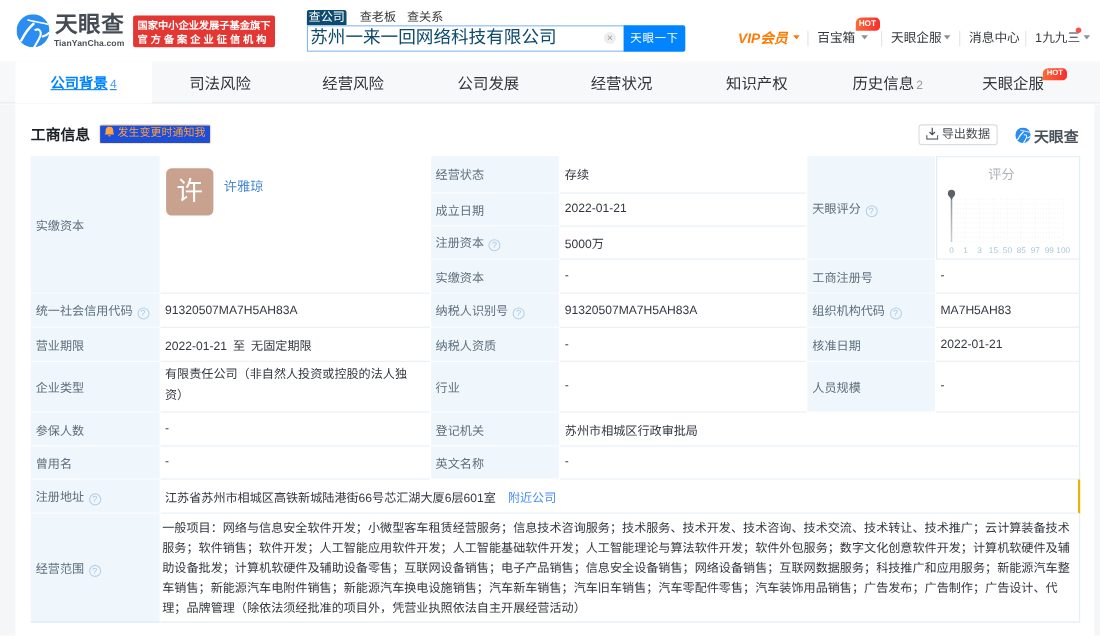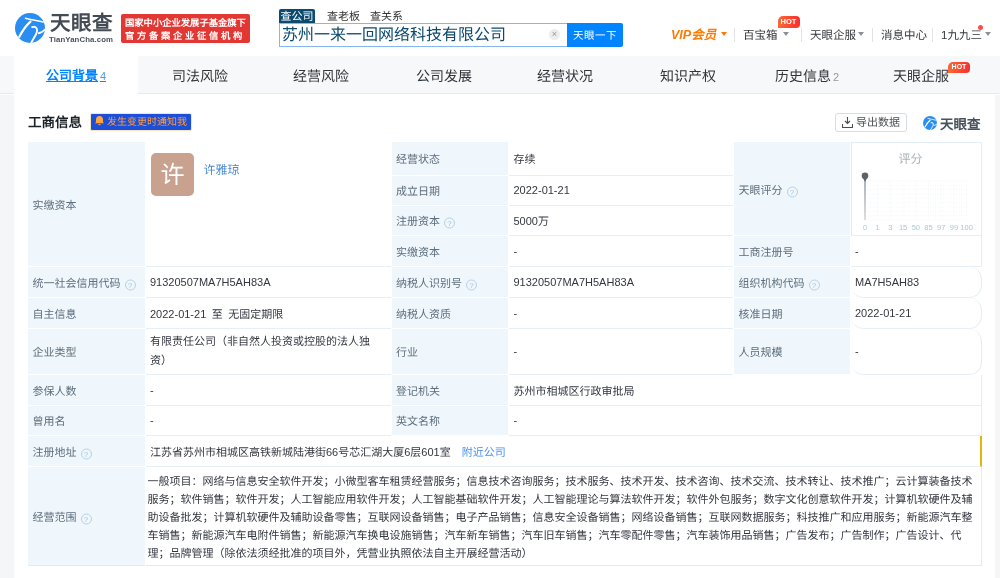--- a/index.html
+++ b/index.html
@@ -56,21 +56,21 @@
 .val { color:#333740; font-size:11px; }
 .val .inner { position:absolute; left:4.5px; top:50%; transform:translateY(-50%); white-space:nowrap; }
 .bb { border-bottom:1px solid #e7eff6; }
 .wb { border-bottom:1px solid #fff; }
 .qm { display:inline-block; width:11px; height:11px; border-radius:50%; border:1px solid #b5d2e8; color:#a3c6de; font-size:8px; line-height:10px; text-align:center; vertical-align:-1px; margin-left:4px; background:transparent; }
 .c-l1 { left:0; width:116.5px; }
 .c-v1 { left:117.5px; width:245px; }
 .c-l2 { left:363.5px; width:116.5px;text-decoration:underline; }
 .c-v2 { left:481px; width:224px; }
 .c-l3 { left:706px; width:115.5px; }
-.c-v3 { left:822.5px; width:131.5px; border-right:1px solid #e2edf5;border-radius:13px; }
+.c-v3 { left:822.5px; width:131.5px; border-right:1px solid #e2edf5; }
 .link { color:#4a90f2; }
 </style>
 </head>
 <body>
 
 <div id="header">
   <svg class="abs" style="left:15px;top:13px" width="30" height="30" viewBox="0 0 30 30">
     <circle cx="15" cy="15" r="15" fill="#2a8df2"></circle>
     <path d="M10.5 5.2 C16 6.8, 22 7.4, 28.3 9.0" stroke="#fff" stroke-width="1.5" fill="none" stroke-linecap="round"></path>
     <path d="M4.3 23.8 C7.5 17.5, 10.5 13, 15.5 8.6" stroke="#fff" stroke-width="2.2" fill="none" stroke-linecap="round"></path>
@@ -255,21 +255,21 @@
     <div class="cell lab c-l3 wb">
         <div class="inner">组织机构代码<span class="qm">?</span></div>
       </div>
     <div class="cell val c-v3 bb">
         <div class="inner">MA7H5AH83</div>
       </div>
   </div>
 
   <div class="row" style="height:31px">
     <div class="cell lab c-l1 wb">
-        <div class="inner">自主信息</div>
+        <div class="inner">营业期限</div>
       </div>
     <div class="cell val c-v1 bb">
         <div class="inner">2022-01-21<span style="margin:0 5.5px">至</span>无固定期限</div>
       </div>
     <div class="cell lab c-l2 wb">
         <div class="inner">纳税人资质</div>
       </div>
     <div class="cell val c-v2 bb">
         <div class="inner">-</div>
       </div>

